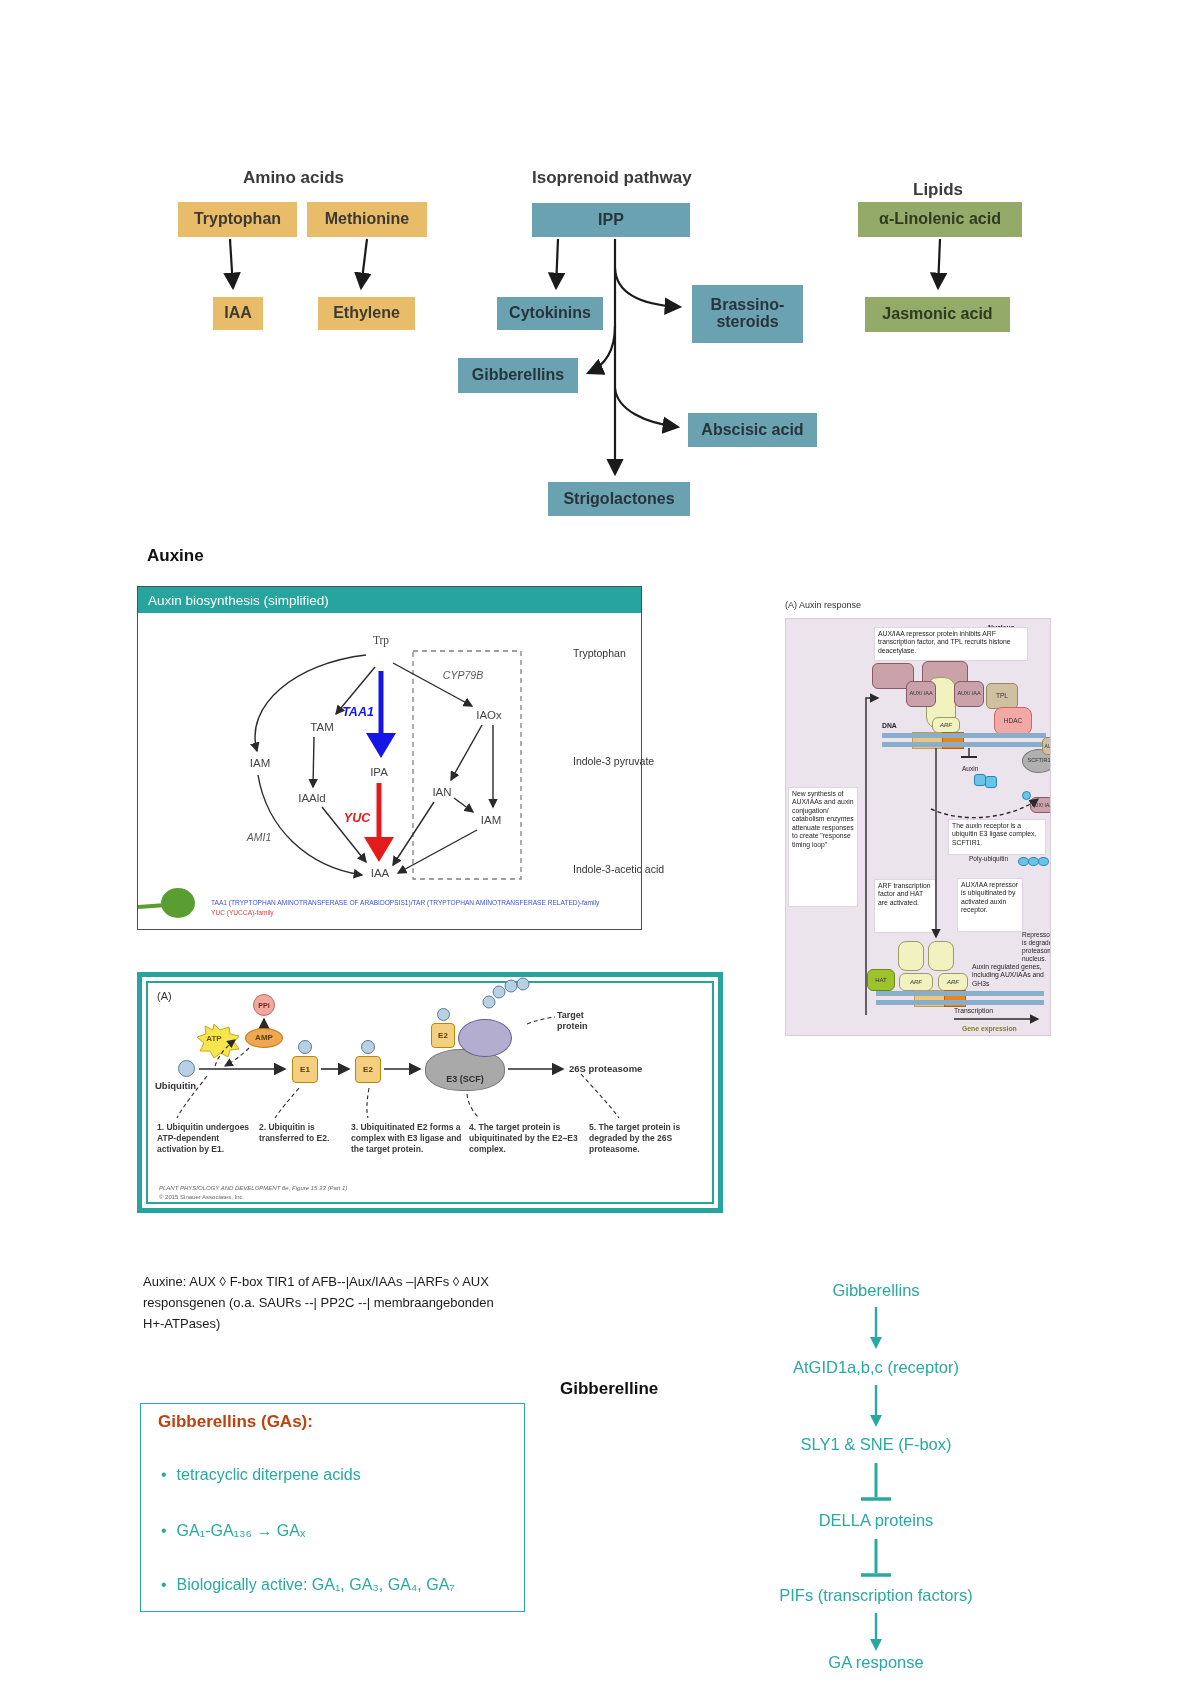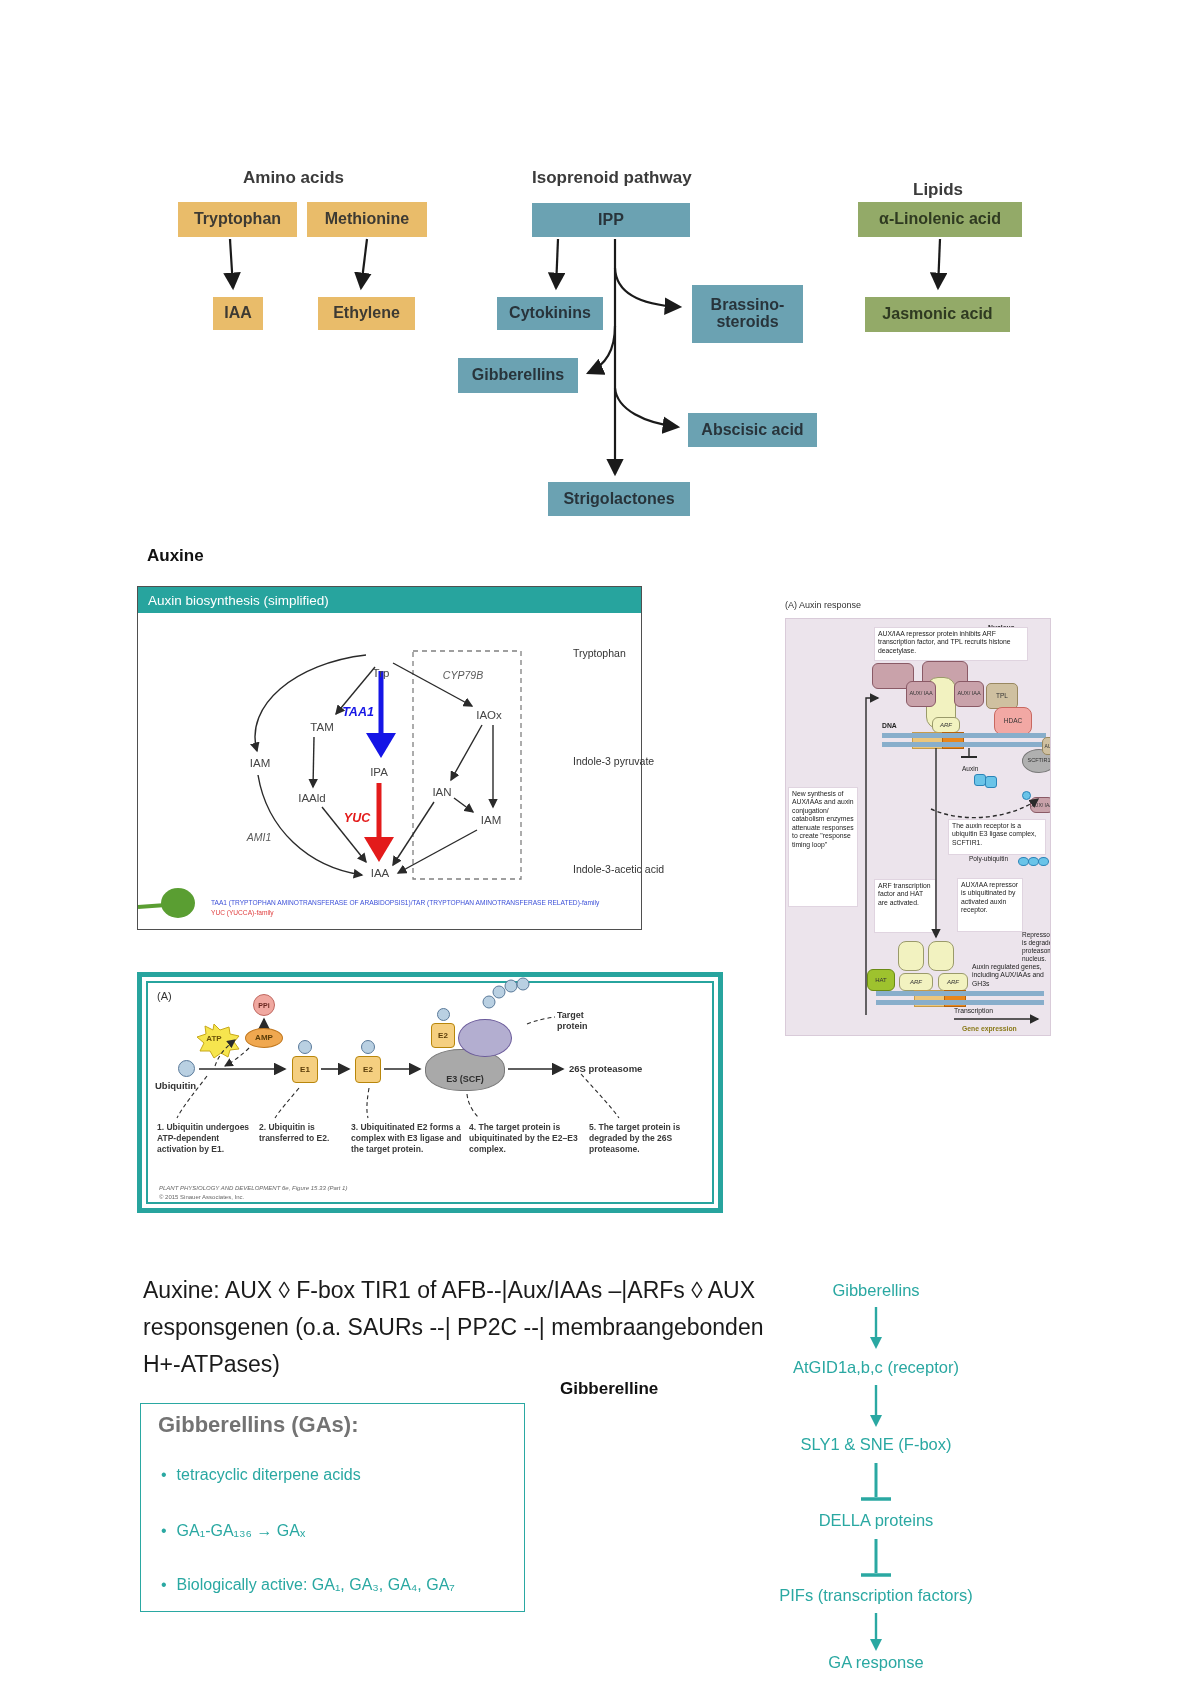--- a/index.html
+++ b/index.html
@@ -9,21 +9,21 @@
   
   .dhead{position:absolute;font-size:17px;font-weight:600;color:#3b3b3b;white-space:nowrap;}
   .hbox{position:absolute;display:flex;align-items:center;justify-content:center;text-align:center;
         font-size:16px;font-weight:600;line-height:1.05;}
   .hbox.orange{background:#e9bc6a;color:#3d3a33;}
   .hbox.teal{background:#6ba2b2;color:#28343b;}
   .hbox.green{background:#93aa68;color:#2f3a21;}
   
   .h-auxine{position:absolute;left:147px;top:546px;font-size:17px;font-weight:700;color:#111;}
   .h-gibberelline{position:absolute;left:560px;top:1379px;font-size:17px;font-weight:700;color:#111;}
-  .auxtext{position:absolute;left:143px;top:1272px;font-size:23px;color:#1b1b1b;line-height:1.6;}
+  .auxtext{position:absolute;left:143px;top:1272px;font-size:13px;color:#1b1b1b;line-height:1.6;}
   
   .bioX{position:absolute;left:137px;top:586px;width:505px;height:344px;background:#fff;
         border:1.5px solid #4f4f4f;box-sizing:border-box;}
   .bioX .bar{position:absolute;left:0;top:0;right:0;height:26px;background:#27a49e;color:#fff;
         font-size:13.5px;display:flex;align-items:center;padding-left:10px;box-sizing:border-box;}
   .bnode{position:absolute;transform:translate(-50%,-50%);font-size:11.5px;color:#454545;white-space:nowrap;}
   .benz{position:absolute;transform:translate(-50%,-50%);font-size:10.5px;font-style:italic;color:#5a5a5a;white-space:nowrap;}
   .benz.blue{color:#1515e6;font-weight:700;font-size:12.5px;}
   .benz.red{color:#e31b1b;font-weight:700;font-size:12.5px;}
   .bside{position:absolute;font-size:10.5px;color:#333;white-space:nowrap;}
@@ -56,21 +56,21 @@
   .ubq-bo{position:absolute;inset:0;border:5px solid #27a49e;}
   .ubq-bi{position:absolute;inset:9px;border:2px solid #27a49e;}
   .ulabel{position:absolute;font-size:11px;color:#333;}
   .ubox{position:absolute;display:flex;align-items:center;justify-content:center;font-size:8px;
         font-weight:700;color:#5a3c08;background:#f5cf80;border:1.5px solid #b8860b;border-radius:4px;box-sizing:border-box;}
   .ucirc{position:absolute;background:#b9d0e2;border:1.5px solid #5a7a9a;border-radius:50%;box-sizing:border-box;}
   .ustep{position:absolute;font-size:8.5px;font-weight:600;color:#3a3a3a;line-height:1.3;}
   .ucredit{position:absolute;font-size:6px;color:#666;line-height:1.5;}
   
   .gbox{position:absolute;left:140px;top:1403px;width:385px;height:209px;border:1.5px solid #2aa8a2;box-sizing:border-box;}
-  .gbox .ghead{position:absolute;left:17px;top:8px;font-size:22px;font-weight:700;color:#737373;}
+  .gbox .ghead{position:absolute;left:17px;top:8px;font-size:17px;font-weight:700;color:#c2410c;}
   .gbullet{position:absolute;left:20px;font-size:16px;color:#2aa8a2;white-space:nowrap;}
   .gbullet .dot{margin-right:10px;}
   
   .flow{position:absolute;left:700px;top:1275px;width:352px;height:420px;}
   .fitem{position:absolute;left:0;right:0;text-align:center;font-size:16.5px;color:#2aa8a2;white-space:nowrap;}
   .fconn{position:absolute;left:50%;margin-left:-20px;}
 </style>
 </head>
 <body>
 
@@ -145,21 +145,21 @@
         <path d="M120,188 C129,242 170,280 224,288" marker-end="url(#bb)"></path>
       </g>
       <line x1="243" y1="84" x2="243" y2="166" stroke="#1515e6" stroke-width="5" marker-end="url(#bblue)"></line>
       <line x1="241" y1="196" x2="241" y2="270" stroke="#e31b1b" stroke-width="5" marker-end="url(#bred)"></line>
 
       <g>
         <line x1="0" y1="320" x2="28" y2="318" stroke="#5a9e32" stroke-width="4"></line>
         <ellipse cx="40" cy="316" rx="17" ry="15" fill="#5a9e32"></ellipse>
       </g>
     </svg>
-    <span class="bnode" style="left:243px;top:86px;">Trp</span>
+    <span class="bnode" style="left:243px;top:53px;font-family:Liberation Serif, serif;">Trp</span>
     <span class="bnode" style="left:184px;top:140px;">TAM</span>
     <span class="bnode" style="left:122px;top:176px;">IAM</span>
     <span class="bnode" style="left:241px;top:185px;">IPA</span>
     <span class="bnode" style="left:351px;top:128px;">IAOx</span>
     <span class="bnode" style="left:174px;top:211px;">IAAld</span>
     <span class="bnode" style="left:304px;top:205px;">IAN</span>
     <span class="bnode" style="left:353px;top:233px;">IAM</span>
     <span class="bnode" style="left:242px;top:286px;">IAA</span>
     <span class="benz blue" style="left:220px;top:125px;">TAA1</span>
     <span class="benz red" style="left:219px;top:231px;">YUC</span>

